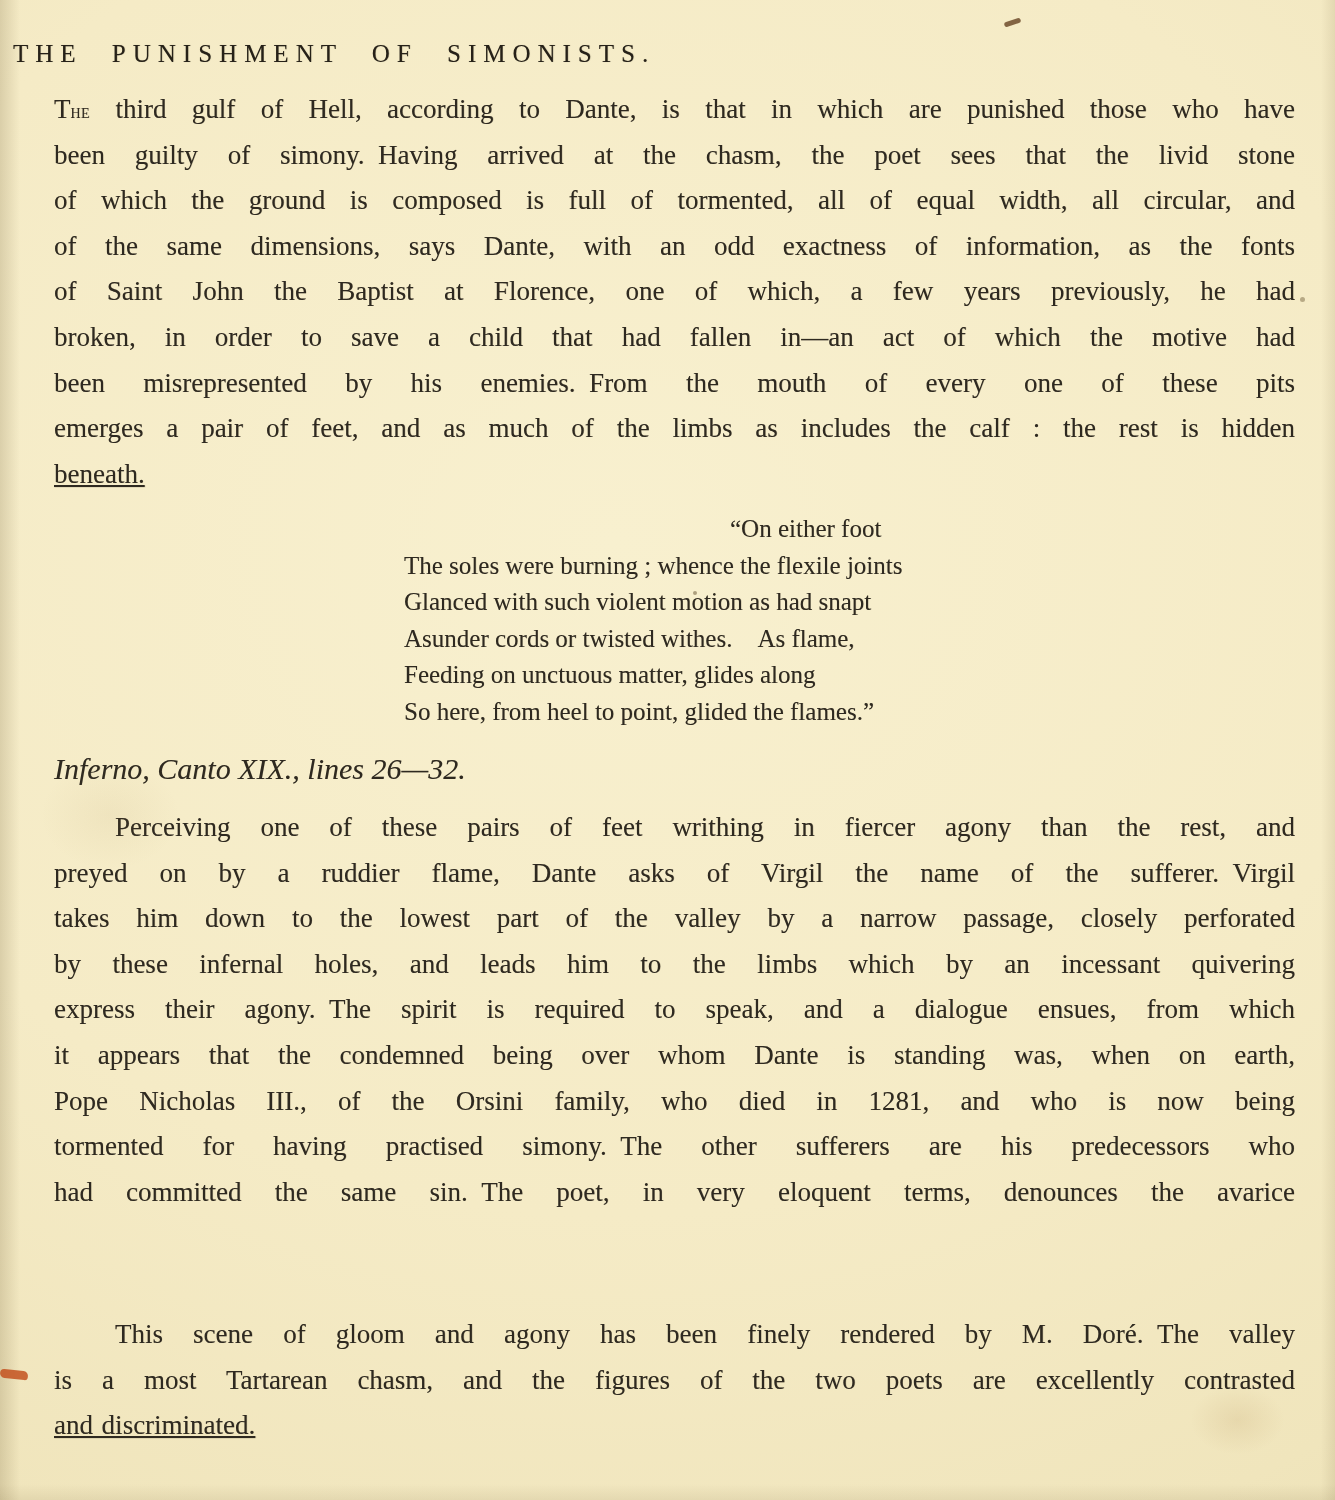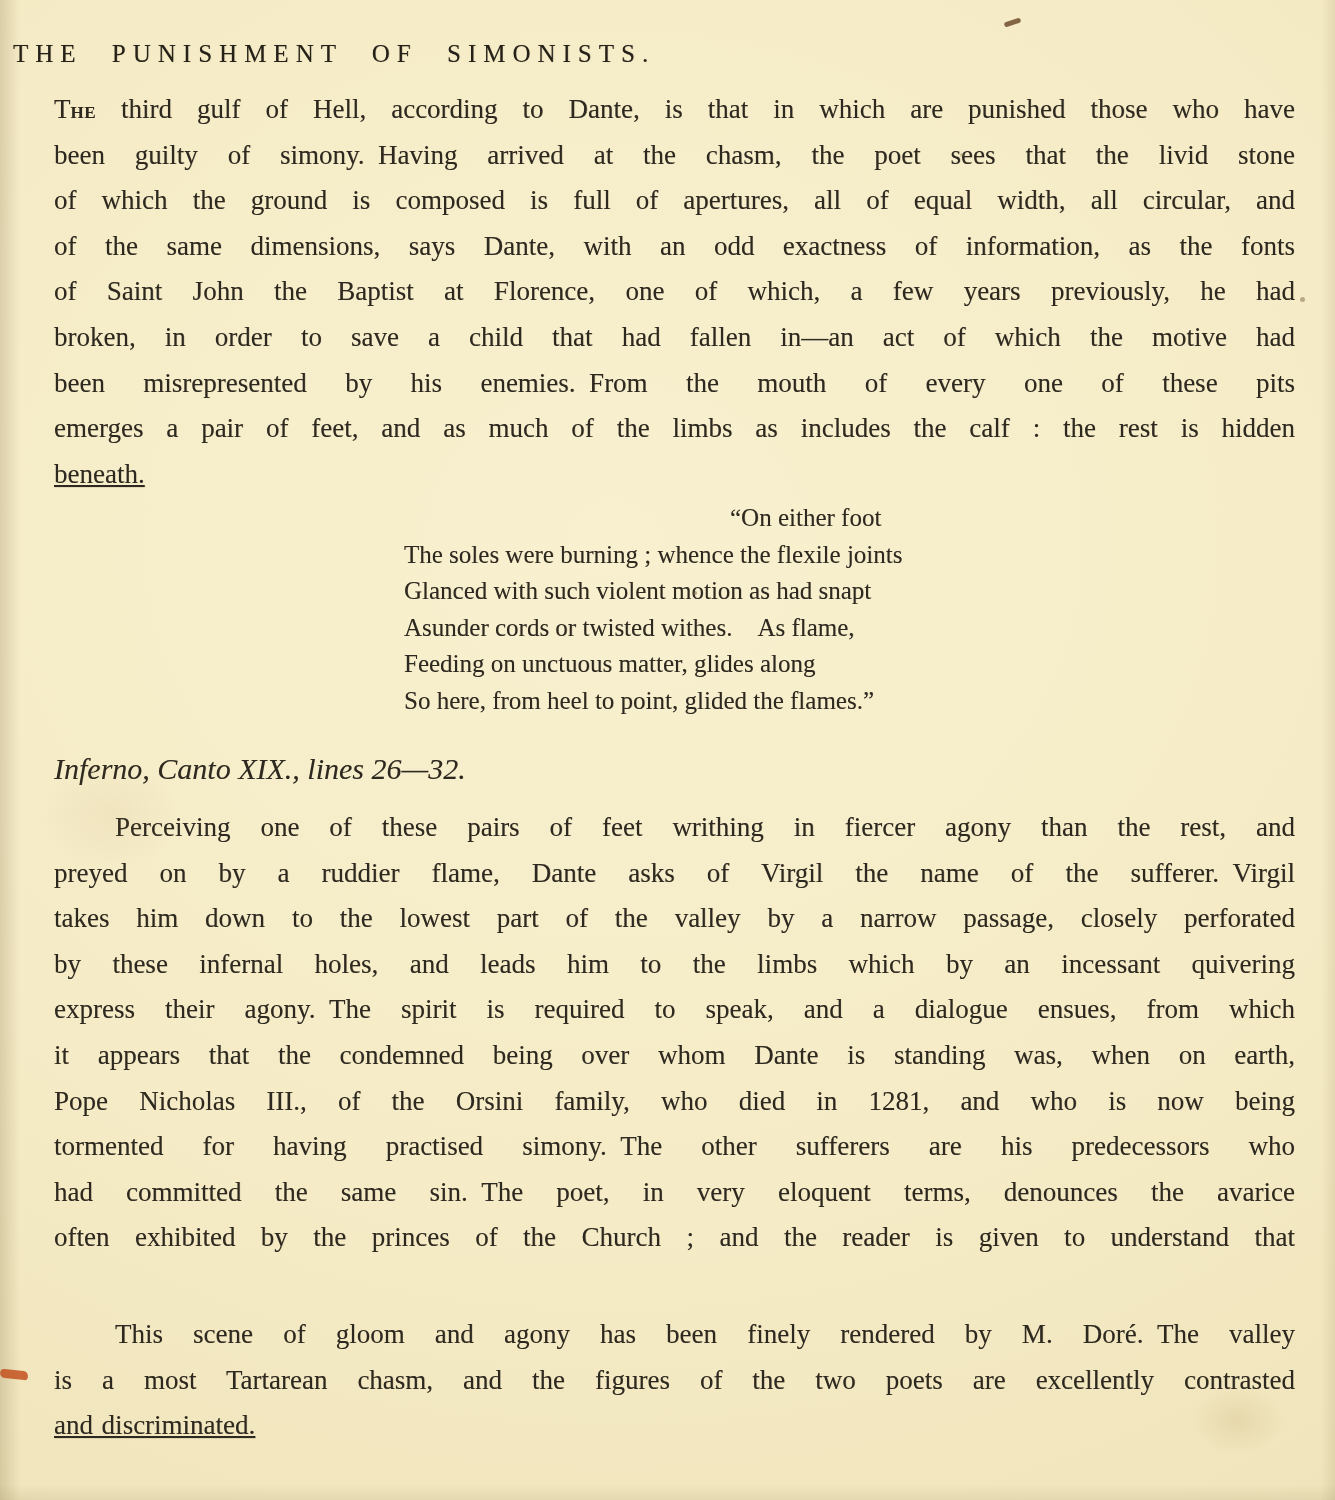--- a/index.html
+++ b/index.html
@@ -38,23 +38,23 @@
     font-size:27px;
     text-align:justify;text-align-last:justify;
     word-spacing:0.07em;
     white-space:normal;
     text-shadow:0.35px 0.35px 0.6px rgba(55,46,28,0.30);
   }
   .bline.last{text-align-last:left;text-decoration:underline;}
   .bline.indent-first{text-indent:61px;}
 
   .lead-cap{font-size:27px;}
-  .lead-small{font-size:17px;letter-spacing:0.5px;font-weight:bold;}
+  .lead-small{font-size:14px;letter-spacing:0.5px;}
 
-  .quote-lines{position:absolute;left:404px;top:500px;width:720px;}
+  .quote-lines{position:absolute;left:404px;top:511px;width:720px;}
   .qline{
     height:36.6px;line-height:36.6px;
     font-size:25px;text-align:left;
     text-shadow:0.3px 0.3px 0.5px rgba(55,46,28,0.30);
   }
   .qline.opening{padding-left:326px;}
 
   .citation{
     position:absolute;left:54px;top:750px;width:1183px;
     text-align:left;font-style:italic;
@@ -86,21 +86,21 @@
 
   <div class="edge-left"></div>
   <div class="edge-right"></div>
   <div class="edge-bottom"></div>
 
   <h1 class="title">THE PUNISHMENT OF SIMONISTS.</h1>
 
   <div class="para" id="para-0">
       <div class="bline"><span class="lead-cap">T</span><span class="lead-small">HE</span> third gulf of Hell, according to Dante, is that in which are punished those who have</div>
       <div class="bline">been guilty of simony. Having arrived at the chasm, the poet sees that the livid stone</div>
-      <div class="bline">of which the ground is composed is full of apertures, all of equal width, all circular, and</div>
+      <div class="bline">of which the ground is composed is full of tormented, all of equal width, all circular, and</div>
       <div class="bline">of the same dimensions, says Dante, with an odd exactness of information, as the fonts</div>
       <div class="bline">of Saint John the Baptist at Florence, one of which, a few years previously, he had</div>
       <div class="bline">broken, in order to save a child that had fallen in—an act of which the motive had</div>
       <div class="bline">been misrepresented by his enemies. From the mouth of every one of these pits</div>
       <div class="bline">emerges a pair of feet, and as much of the limbs as includes the calf : the rest is hidden</div>
       <div class="bline last">beneath.</div>
     </div>
 
   <div class="quote-lines" id="quote-lines">
       <div class="qline opening">“On either foot</div>
@@ -115,21 +115,20 @@
   <div class="para" id="para-1">
       <div class="bline indent-first">Perceiving one of these pairs of feet writhing in fiercer agony than the rest, and</div>
       <div class="bline">preyed on by a ruddier flame, Dante asks of Virgil the name of the sufferer. Virgil</div>
       <div class="bline">takes him down to the lowest part of the valley by a narrow passage, closely perforated</div>
       <div class="bline">by these infernal holes, and leads him to the limbs which by an incessant quivering</div>
       <div class="bline">express their agony. The spirit is required to speak, and a dialogue ensues, from which</div>
       <div class="bline">it appears that the condemned being over whom Dante is standing was, when on earth,</div>
       <div class="bline">Pope Nicholas III., of the Orsini family, who died in 1281, and who is now being</div>
       <div class="bline">tormented for having practised simony. The other sufferers are his predecessors who</div>
       <div class="bline">had committed the same sin. The poet, in very eloquent terms, denounces the avarice</div>
-      <div class="bline">often exhibited by the princes of the Church ; and the reader is given to understand that</div>
     </div>
   <div class="para" id="para-2">
       <div class="bline indent-first">This scene of gloom and agony has been finely rendered by M. Doré. The valley</div>
       <div class="bline">is a most Tartarean chasm, and the figures of the two poets are excellently contrasted</div>
       <div class="bline last">and discriminated.</div>
     </div>
 
   <div class="speck speck-a"></div>
   <div class="speck speck-b"></div>
   <div class="speck speck-c"></div>

